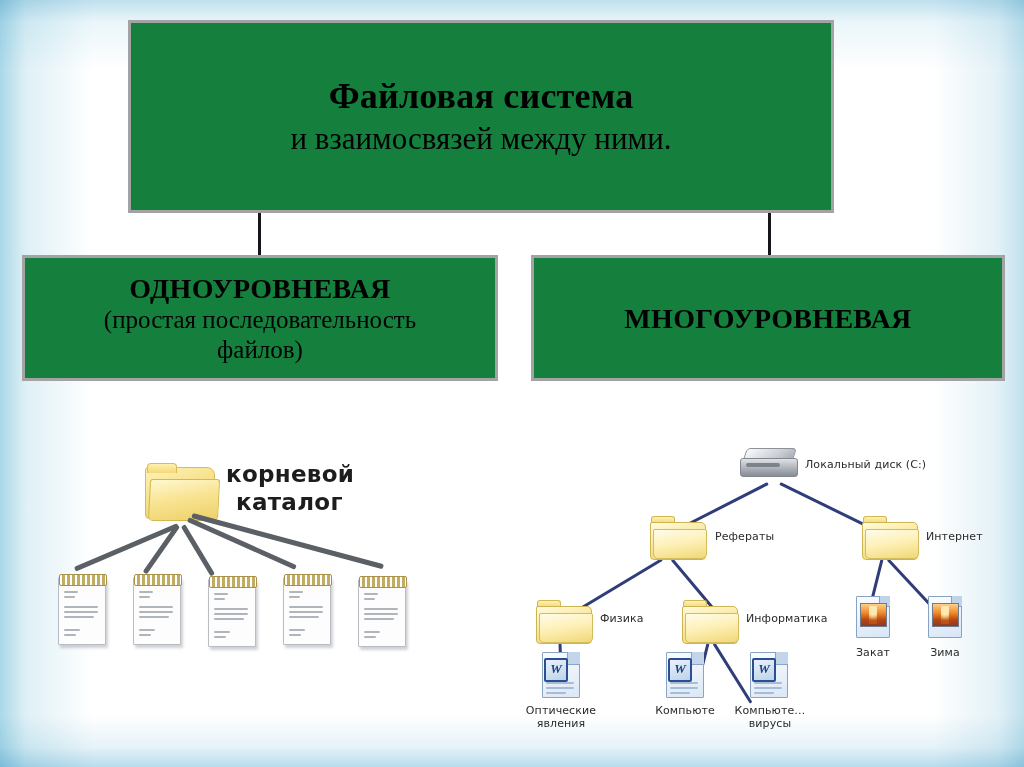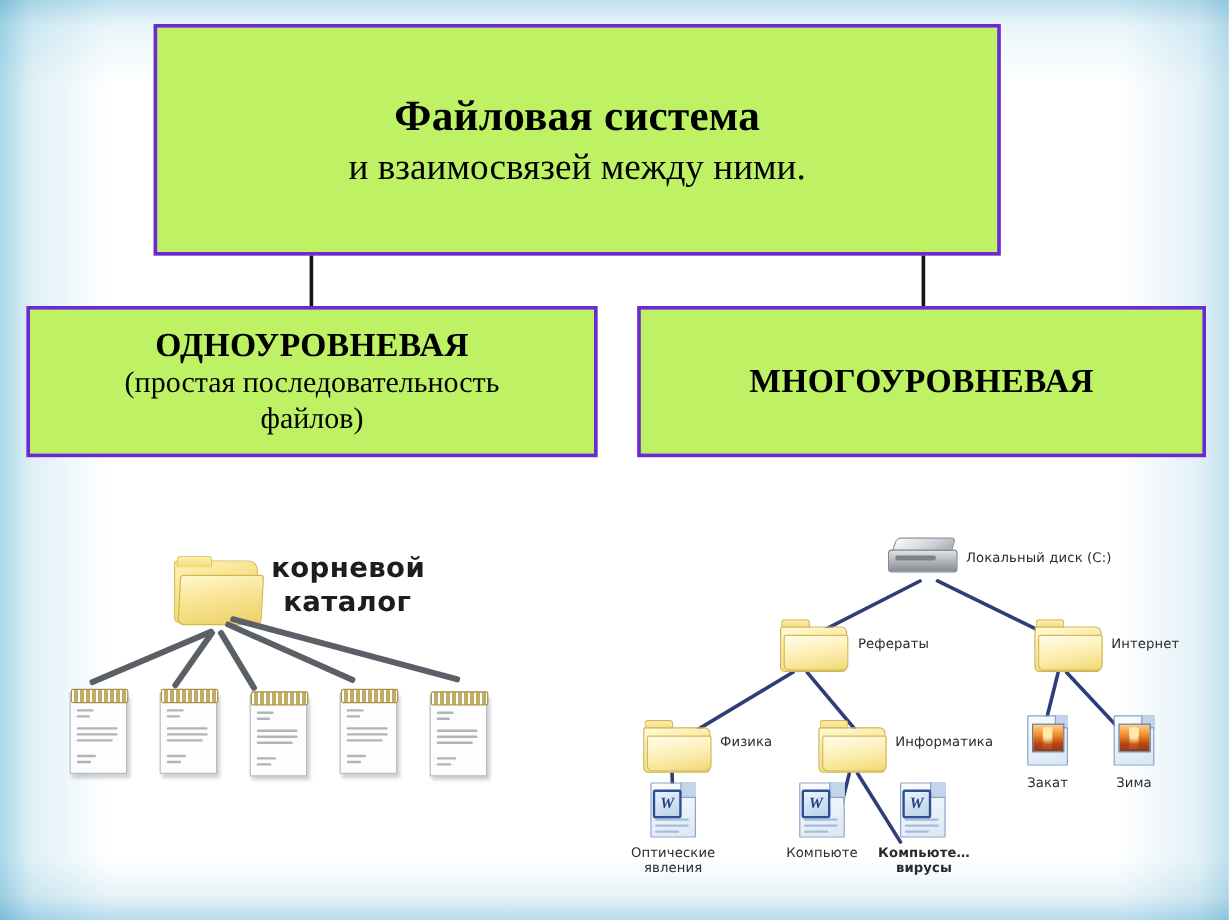--- a/index.html
+++ b/index.html
@@ -16,22 +16,22 @@
     background:
       linear-gradient(to right,#a9d8e8 0px,#dff0f6 26px,#ffffff 92px,#ffffff calc(100% - 92px),#e3f1f7 calc(100% - 26px),#bfe0ed 100%),
       linear-gradient(to bottom,#bfe0ed 0px,#eaf6fa 22px,#ffffff 70px,#ffffff calc(100% - 52px),#e6f3f8 calc(100% - 20px),#b7dced 100%);
     background-blend-mode:multiply;
   }
   #canvas{position:absolute;inset:0;}
 
   
   .box{
     position:absolute;
-    border:3px solid #6d28d9;
-    background:#bef264;
+    border:3px solid #a3a3a3;
+    background:#15803d;
     box-sizing:border-box;
     display:flex;flex-direction:column;
     align-items:center;justify-content:center;
     text-align:center;
     color:#000;
   }
   #title-box{left:128px;top:20px;width:706px;height:193px;padding:4px 10px;}
   .t-head{
     font-weight:bold;font-size:36px;line-height:42px;
     letter-spacing:.2px;margin-bottom:2px;
@@ -344,21 +344,21 @@
     <div class="node-label center" style="left:143px;top:264px;width:84px;">Компьюте</div>
 
     <div class="doc" style="left:250px;top:212px;">
       <div class="page"></div>
       <div class="fold"></div>
       <div class="badge">W</div>
       <div class="tl" style="top:30px;width:28px;"></div>
       <div class="tl" style="top:35px;width:28px;"></div>
       <div class="tl" style="top:40px;width:20px;"></div>
     </div>
-    <div class="node-label center" style="left:225px;top:264px;width:90px;font-weight:bold;">Компьюте…
+    <div class="node-label center" style="left:225px;top:264px;width:90px;">Компьюте…
 вирусы</div>
 
     <div class="img" style="left:356px;top:156px;">
       <div class="page"></div>
       <div class="fold"></div>
       <div class="thumb"></div>
     </div>
     <div class="node-label center" style="left:343px;top:206px;width:60px;">Закат</div>
 
     <div class="img" style="left:428px;top:156px;">

